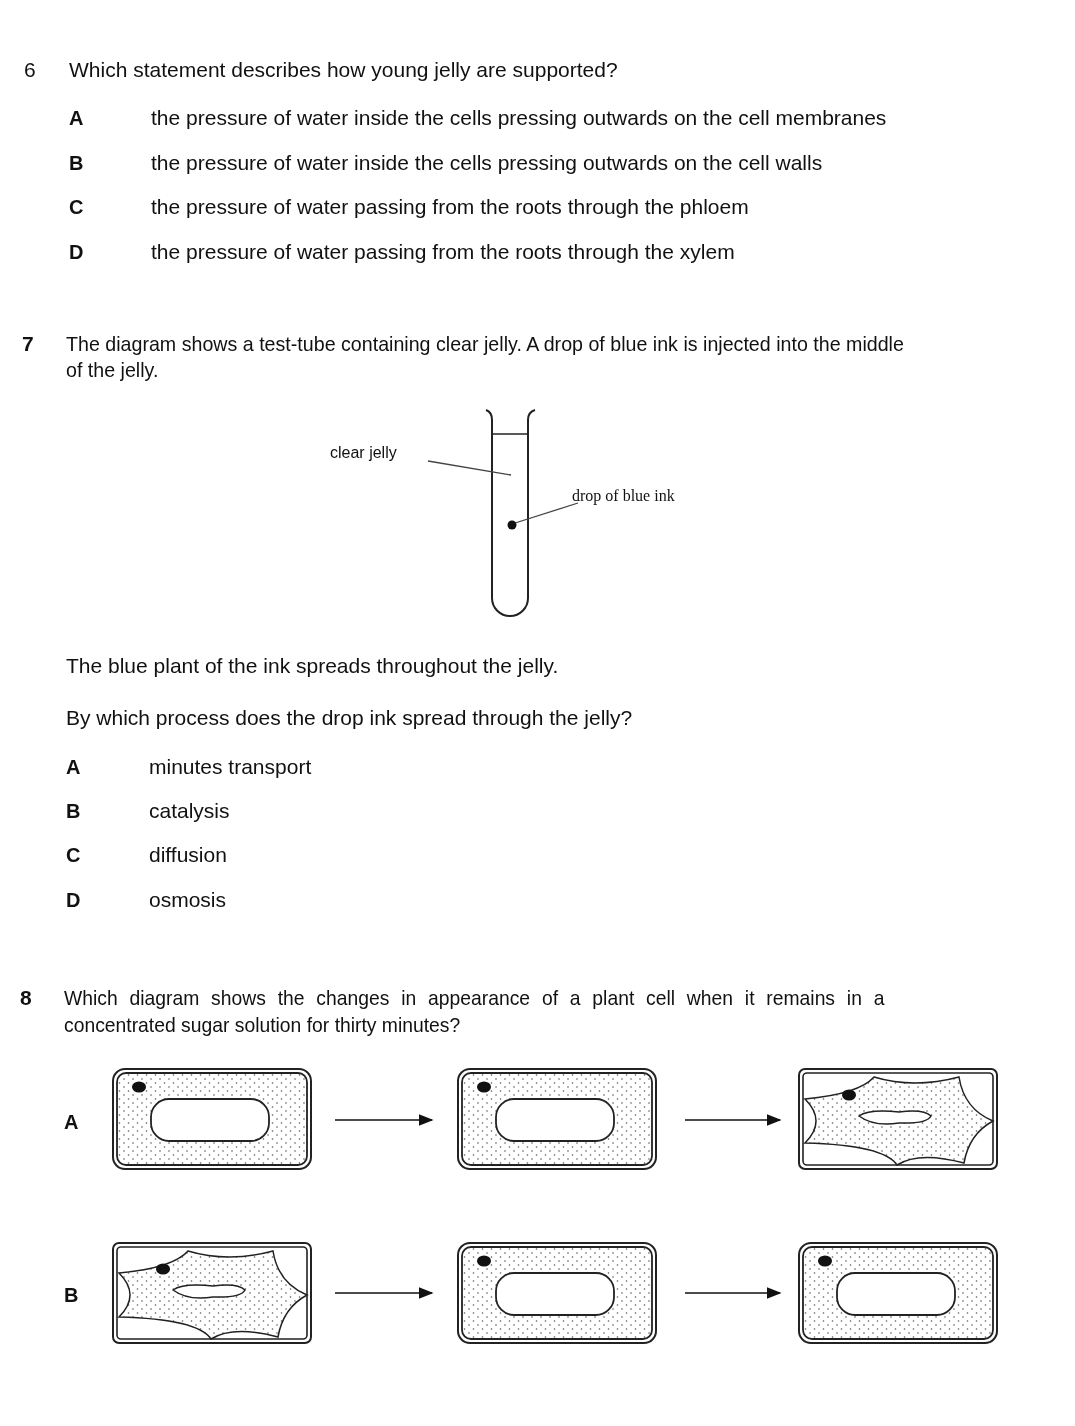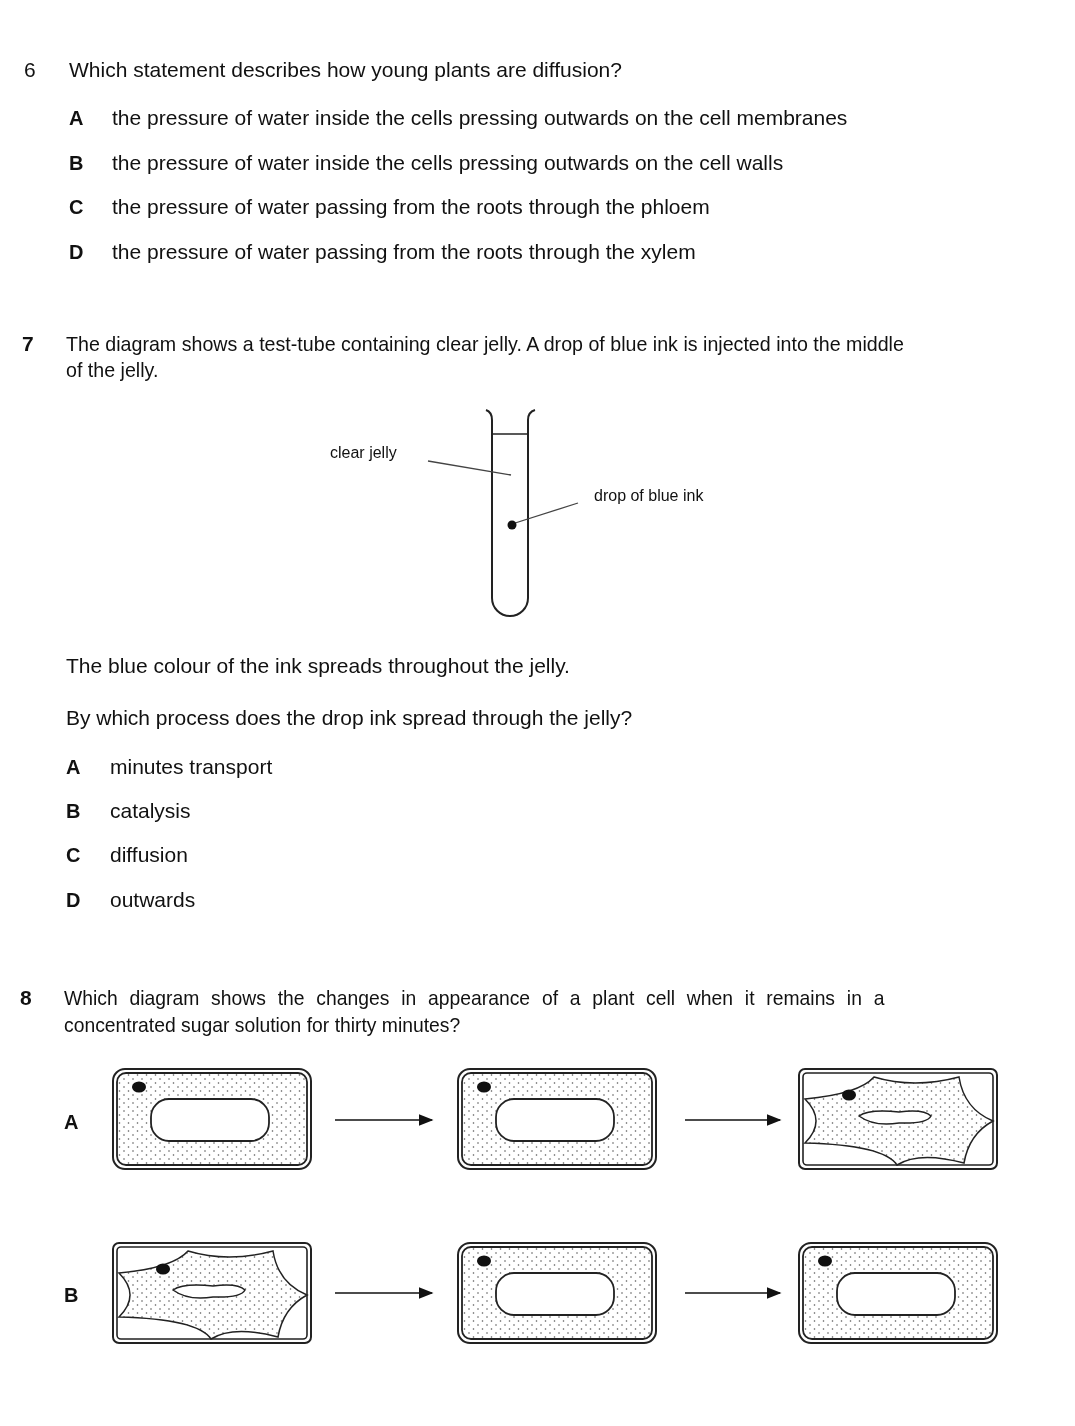--- a/index.html
+++ b/index.html
@@ -1,30 +1,30 @@
 <!DOCTYPE html>
 <html><head>
 <meta charset="utf-8">
 <style>
   html,body{margin:0;padding:0;background:#fff;}
   body{width:1075px;height:1426px;position:relative;overflow:hidden;font-family:"Liberation Sans",sans-serif;color:#111;}
   .abs{position:absolute;white-space:nowrap;}
   .qnum{font-size:21px;}
   .qtext{font-size:21px;}
   .opt-letter{font-size:20px;font-weight:bold;}
-  .opt-text{font-size:21px;}
+  .opt-text{font-size:21px;margin-left:39px;}
   .bold{font-weight:bold;}
   svg{position:absolute;overflow:visible;}
   .lbl{font-size:16px;}
 </style>
 </head>
 <body>
 
 <div class="abs qnum" style="left:24px;top:58px;">6</div>
-<div class="abs qtext" style="left:69px;top:58px;">Which statement describes how young plants are diffusion?</div>
+<div class="abs qtext" style="left:69px;top:58px;">Which statement describes how young jelly are supported?</div>
 
 <div class="abs opt-letter" style="left:69px;top:107px;">A</div>
 <div class="abs opt-text" style="left:112px;top:106px;">the pressure of water inside the cells pressing outwards on the cell membranes</div>
 
 <div class="abs opt-letter" style="left:69px;top:152px;">B</div>
 <div class="abs opt-text" style="left:112px;top:151px;">the pressure of water inside the cells pressing outwards on the cell walls</div>
 
 <div class="abs opt-letter" style="left:69px;top:196px;">C</div>
 <div class="abs opt-text" style="left:112px;top:195px;">the pressure of water passing from the roots through the phloem</div>
 
@@ -41,36 +41,36 @@
     <path d="M486 410 Q492 412 492 420 L492 598 A18 18 0 0 0 528 598 L528 420 Q528 412 535 410"></path>
 
     <line x1="492" y1="434" x2="528" y2="434" stroke-width="1.5"></line>
   </g>
 
   <line x1="428" y1="461" x2="511" y2="475" stroke="#444" stroke-width="1.3"></line>
   <line x1="512" y1="524" x2="578" y2="503" stroke="#444" stroke-width="1.3"></line>
   <circle cx="512" cy="525" r="4.5" fill="#111"></circle>
 </svg>
 <div class="abs lbl" style="left:330px;top:444px;">clear jelly</div>
-<div class="abs lbl" style="left:594px;top:487px;">drop of blue ink</div>
+<div class="abs lbl" style="left:572px;top:487px;font-family:Liberation Serif, serif;">drop of blue ink</div>
 
-<div class="abs qtext" style="left:66px;top:654px;">The blue colour of the ink spreads throughout the jelly.</div>
+<div class="abs qtext" style="left:66px;top:654px;">The blue plant of the ink spreads throughout the jelly.</div>
 <div class="abs qtext" style="left:66px;top:706px;">By which process does the drop ink spread through the jelly?</div>
 
 <div class="abs opt-letter" style="left:66px;top:756px;">A</div>
 <div class="abs opt-text" style="left:110px;top:755px;">minutes transport</div>
 
 <div class="abs opt-letter" style="left:66px;top:800px;">B</div>
 <div class="abs opt-text" style="left:110px;top:799px;">catalysis</div>
 
 <div class="abs opt-letter" style="left:66px;top:844px;">C</div>
 <div class="abs opt-text" style="left:110px;top:843px;">diffusion</div>
 
 <div class="abs opt-letter" style="left:66px;top:889px;">D</div>
-<div class="abs opt-text" style="left:110px;top:888px;">outwards</div>
+<div class="abs opt-text" style="left:110px;top:888px;">osmosis</div>
 
 <div class="abs qnum bold" style="left:20px;top:986px;">8</div>
 <div class="abs qtext" style="left:64px;top:986px;word-spacing:7px;transform:scaleX(0.92);transform-origin:left top;">Which diagram shows the changes in appearance of a plant cell when it remains in a</div>
 <div class="abs qtext" style="left:64px;top:1013px;transform:scaleX(0.92);transform-origin:left top;">concentrated sugar solution for thirty minutes?</div>
 
 <div class="abs opt-letter" style="left:64px;top:1111px;">A</div>
 <div class="abs opt-letter" style="left:64px;top:1284px;">B</div>
 
 <svg width="1075" height="1426" style="left:0;top:0;">
   <defs>

